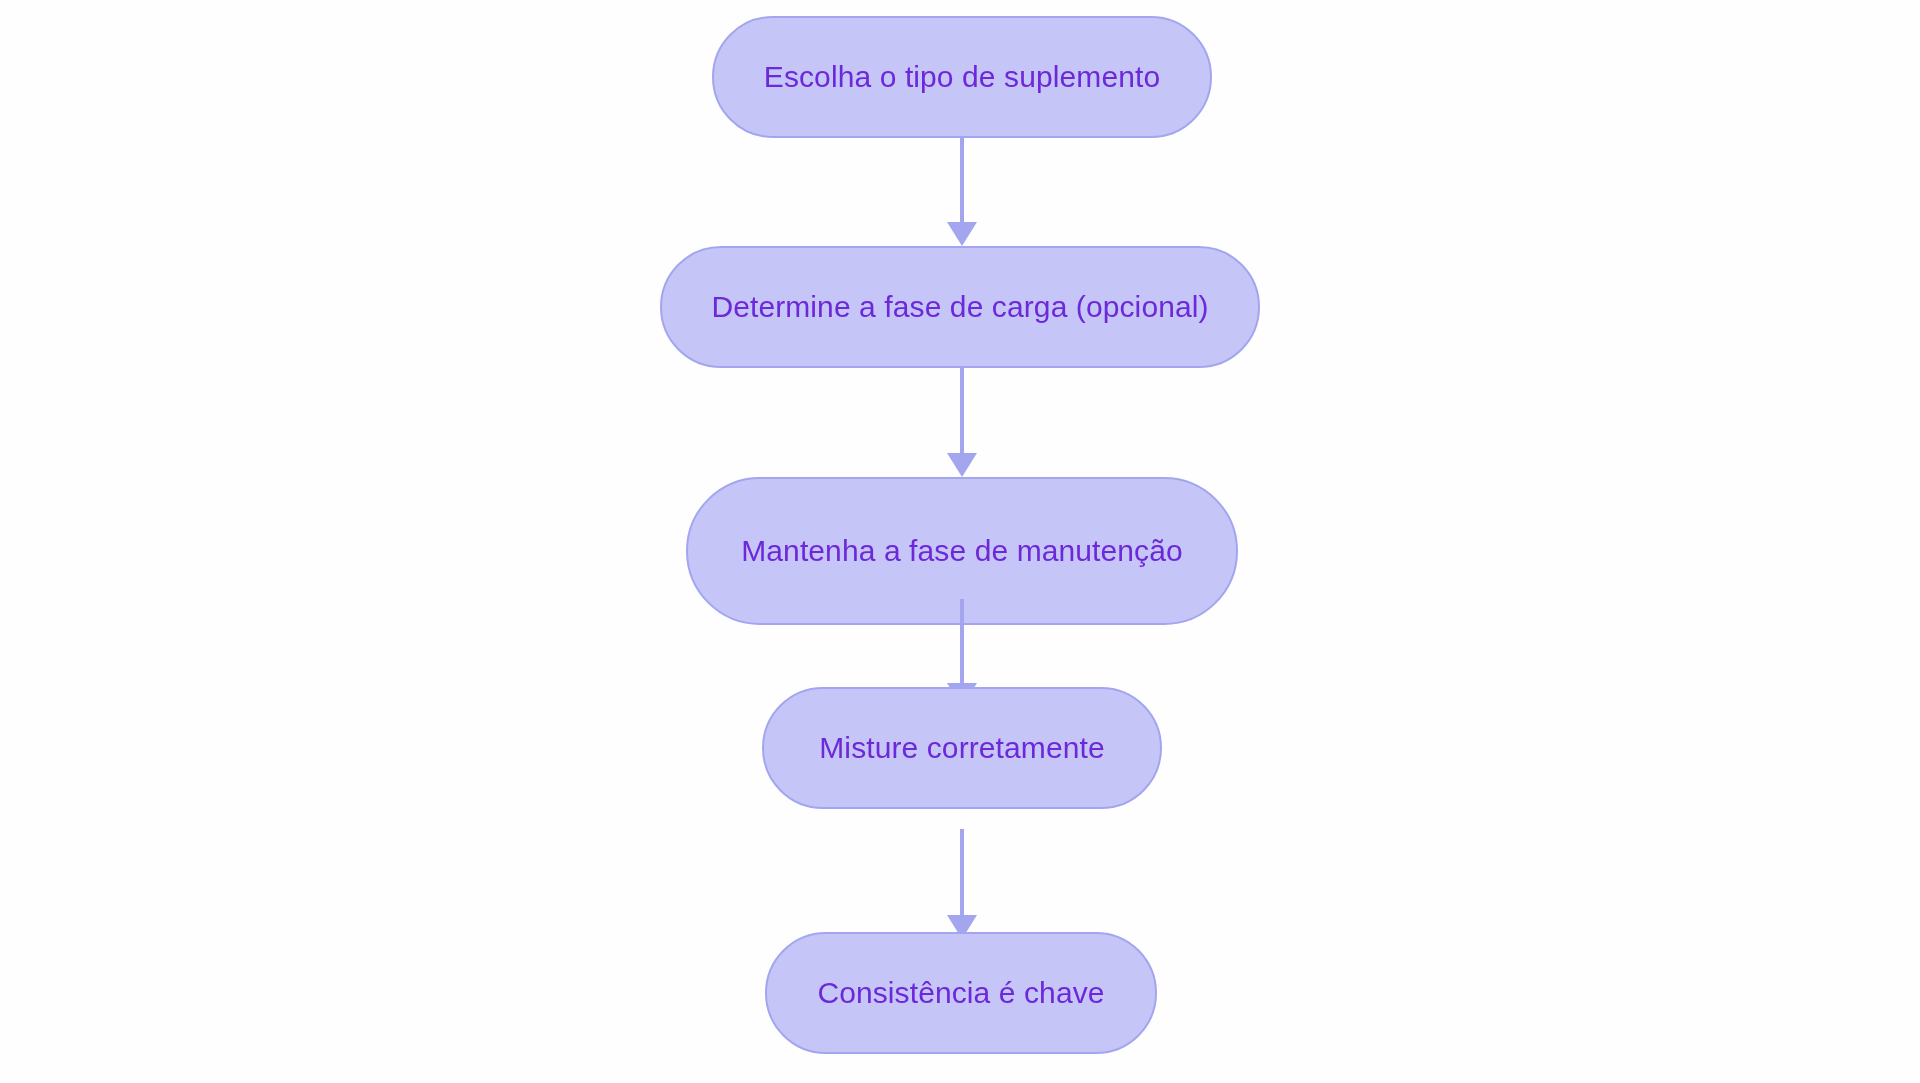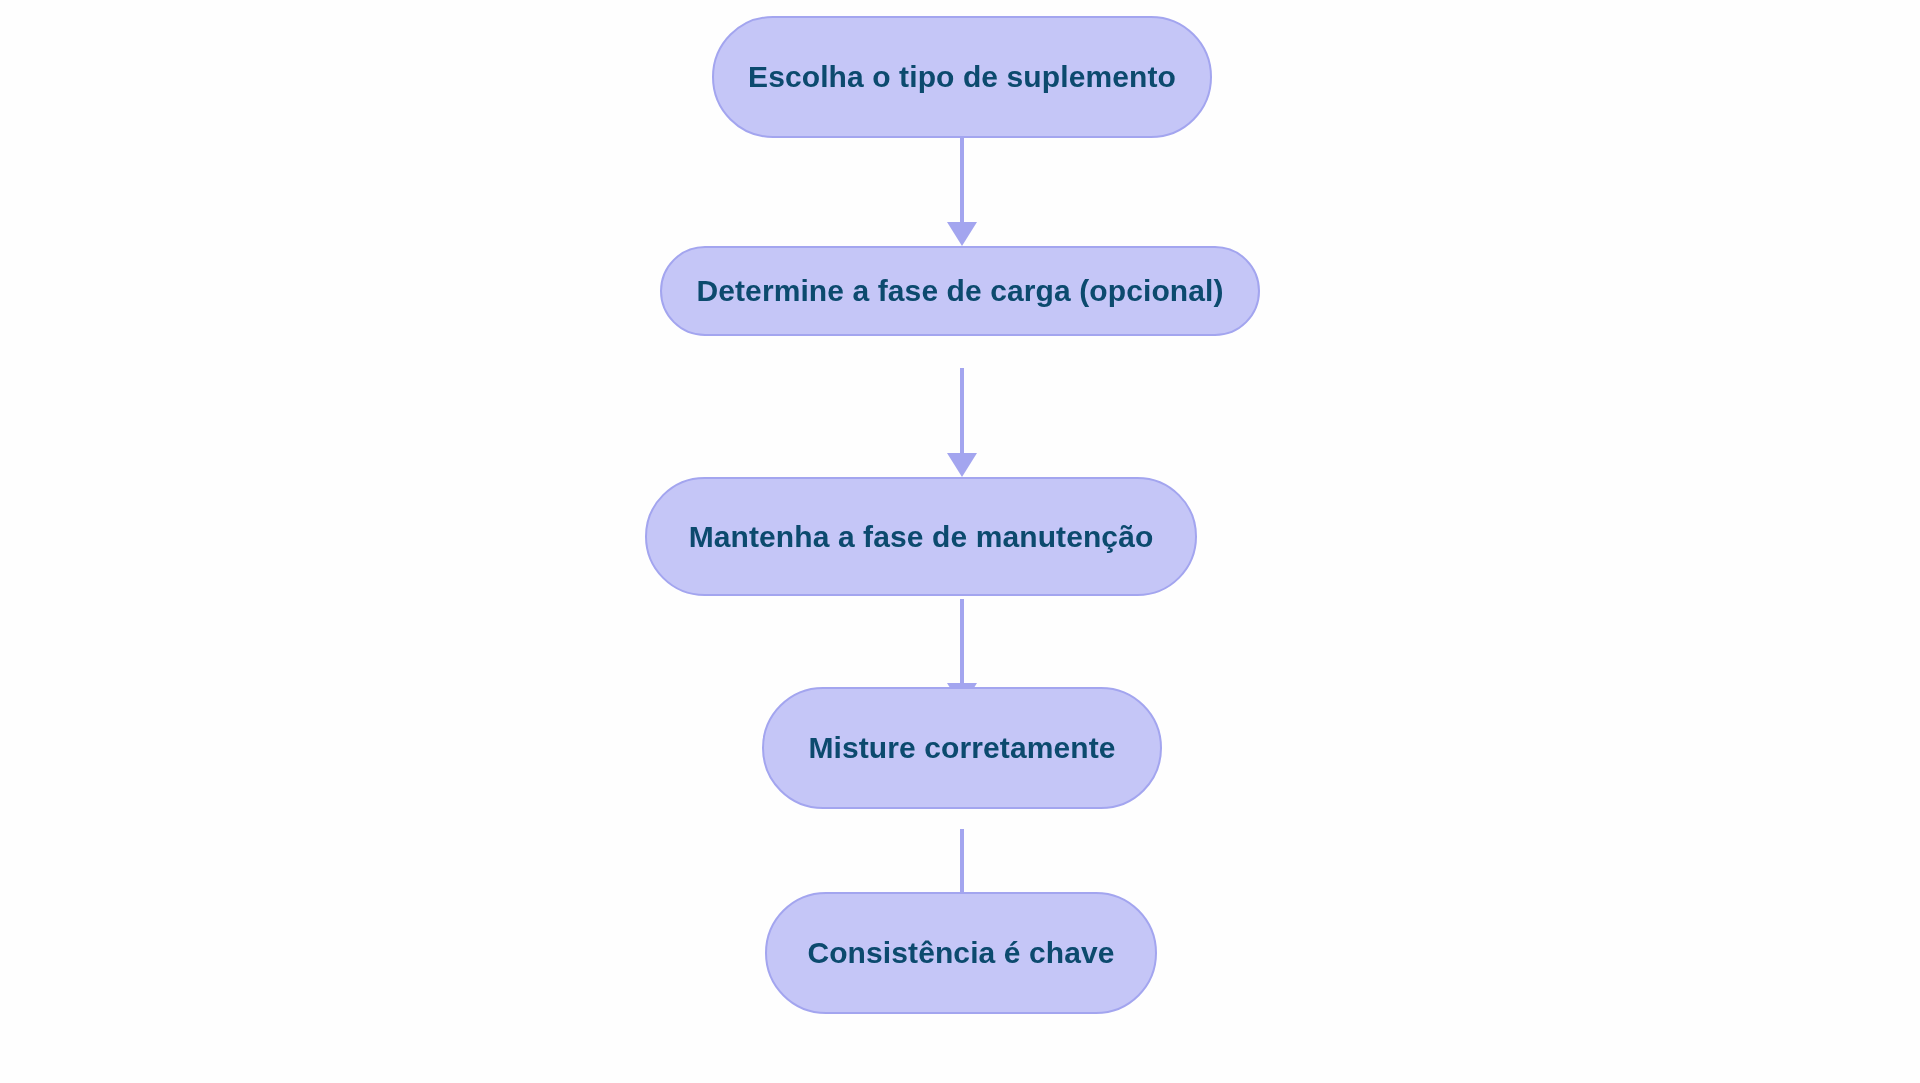--- a/index.html
+++ b/index.html
@@ -32,30 +32,29 @@
     font-weight: 400;
     letter-spacing: 0.1px;
     line-height: 1;
     white-space: nowrap;
     text-align: center;
   }
 
   .flow-node .node-label {
     display: block;
     padding: 0 46px;
-    color: #0c4a6e;
-    font-weight: bold;
+    color: #6d28d9;
   }
 
   
   #node-1 { left: 712px;  top: 16px;   width: 500px; height: 122px; }
-  #node-2 { left: 660px;  top: 246px;  width: 600px; height: 90px; }
-  #node-3 { left: 645px;  top: 477px;  width: 552px; height: 119px; text-align: center; }
+  #node-2 { left: 660px;  top: 246px;  width: 600px; height: 122px; }
+  #node-3 { left: 686px;  top: 477px;  width: 552px; height: 148px; text-align: center; }
   #node-4 { left: 762px;  top: 687px;  width: 400px; height: 122px; }
-  #node-5 { left: 765px;  top: 892px;  width: 392px; height: 122px; }
+  #node-5 { left: 765px;  top: 932px;  width: 392px; height: 122px; }
 
   
   .connector {
     position: absolute;
     left: 946px;
     width: 32px;
     pointer-events: none;
   }
 
   .connector .conn-line {

